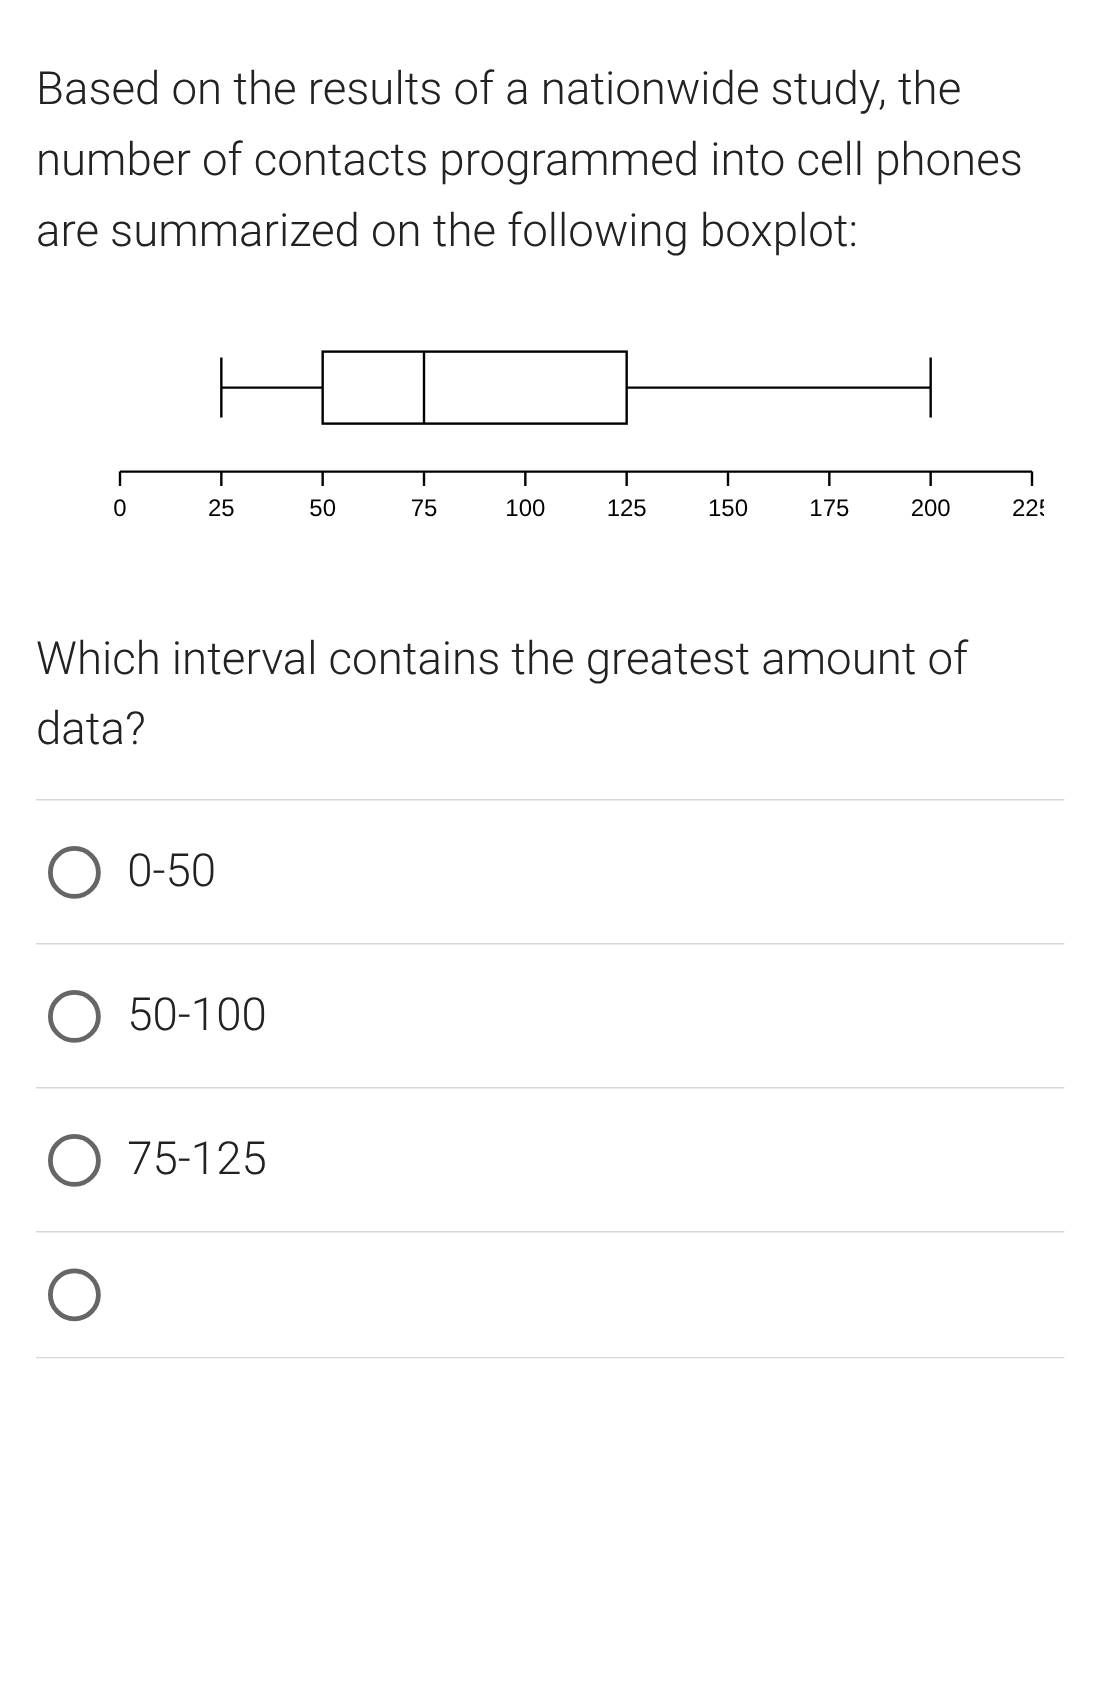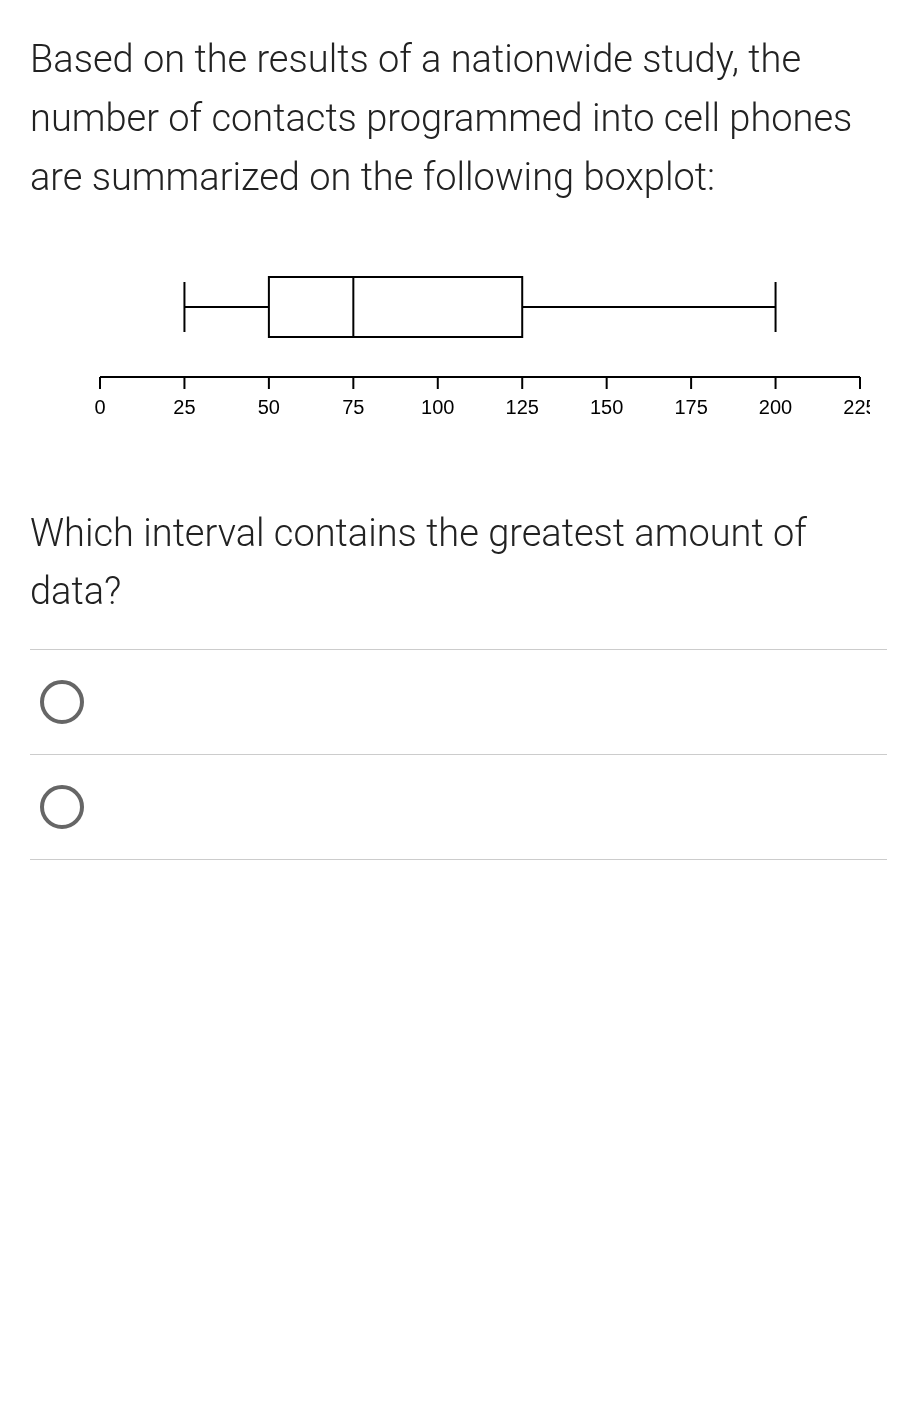--- a/index.html
+++ b/index.html
@@ -8,20 +8,21 @@
     font-weight: 300;
     background: #fff;
     color: #222;
     width: 917px;
     padding: 30px 30px 0 30px;
     font-size: 38px;
     line-height: 1.55;
   }
   .question-intro {
     margin-bottom: 40px;
+    margin-top: 16px;
   }
   .boxplot-wrap {
     margin: 0 0 50px 30px;
   }
   .question-follow {
     margin-bottom: 28px;
   }
   .options {
     border-top: 1px solid #ccc;
   }
@@ -80,17 +81,26 @@
       <line x1="800" y1="130" x2="800" y2="142" stroke="#000" stroke-width="2"></line>
       <text x="800" y="167" text-anchor="middle" font-size="20" font-family="Arial, sans-serif" fill="#000">225</text>
     </svg>
 </div>
 
 <p class="question-follow">Which interval contains the greatest amount of data?</p>
 
 <div class="options">
   <div class="option">
     <span class="radio"></span>
+    <span class="option-label">0-50</span>
+  </div>
+  <div class="option">
+    <span class="radio"></span>
+    <span class="option-label">50-100</span>
+  </div>
+  <div class="option">
+    <span class="radio"></span>
+    <span class="option-label">75-125</span>
   </div>
   <div class="option">
     <span class="radio"></span>
   </div>
 </div>
 
 </body></html>

